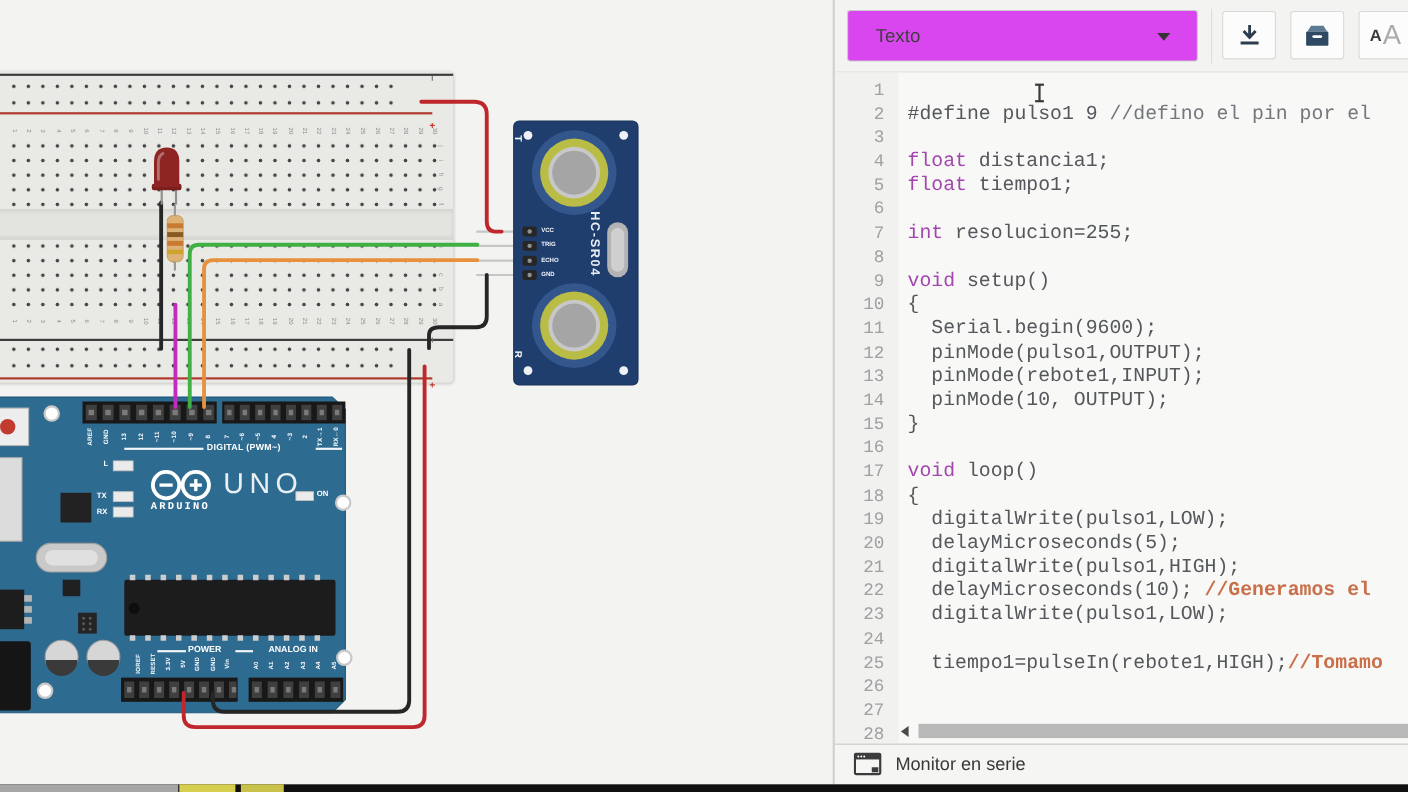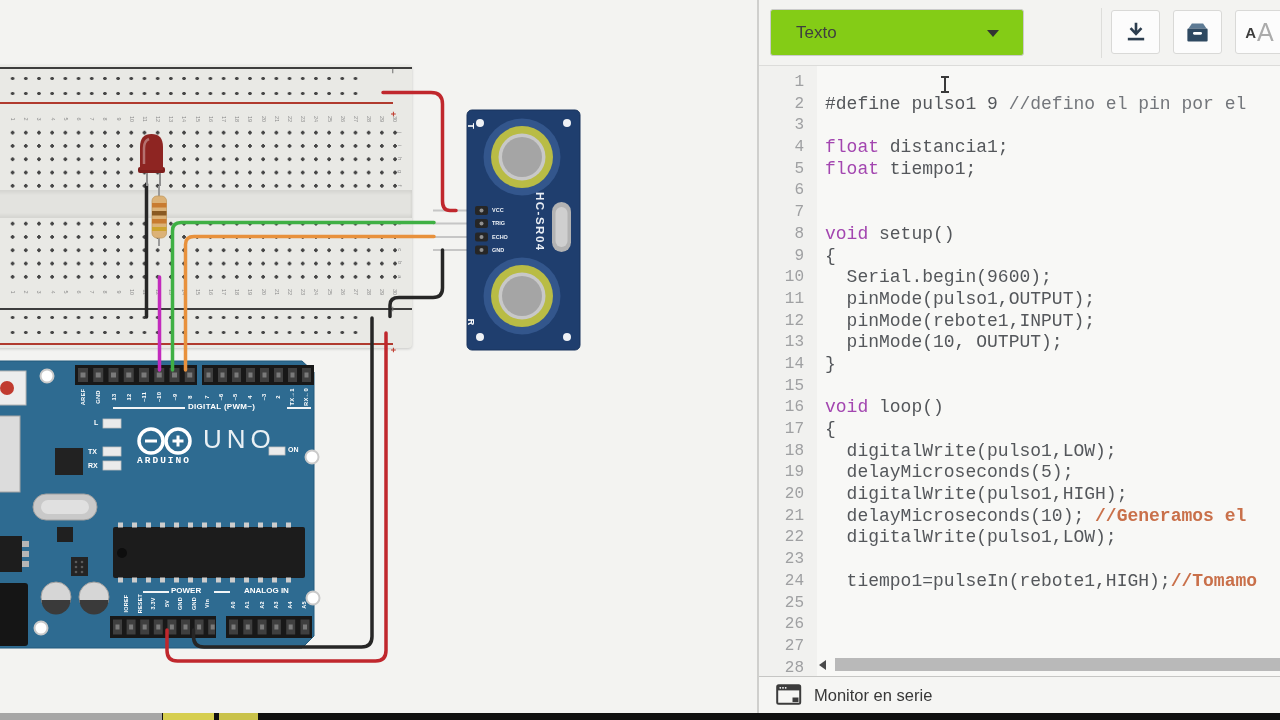--- a/index.html
+++ b/index.html
@@ -37,21 +37,21 @@
                  font-size:11.5px; font-weight:bold; letter-spacing:1.5px; z-index:5; }
   .sensor-pin { position:absolute; left:492px; color:#eef2f7; font-size:5.5px; font-weight:bold; z-index:5; }
 
   
   .divider { position:absolute; left:757px; top:0; width:2px; height:713px; background:#cfcfcd; }
 
   
   .panel { position:absolute; left:759px; top:0; width:521px; height:713px; background:#f5f5f3; }
   .toolbar { position:absolute; left:0; top:0; width:100%; height:66px; background:#f3f3f1;
              border-bottom:1px solid #dcdcda; }
-  .dropdown { position:absolute; left:11px; top:9px; width:254px; height:47px; background:#84cc16;
+  .dropdown { position:absolute; left:11px; top:9px; width:319px; height:47px; background:#d946ef;
               border:1px solid #cbcbcb; border-radius:3px; display:flex; align-items:center; cursor:pointer;text-align:right; }
   .dropdown .dd-label { margin-left:25px; font-size:17px; color:#3f3f3f; }
   .dd-caret { position:absolute; right:24px; top:20px; width:0; height:0;
               border-left:6px solid transparent; border-right:6px solid transparent; border-top:7px solid #333; }
   .toolsep { position:absolute; left:342px; top:8px; width:1px; height:50px; background:#ddddda; }
   .tbtn { position:absolute; top:10px; width:49px; height:44px; background:#fcfcfc; border:1px solid #d9d9d7;
           border-radius:3px; display:flex; align-items:center; justify-content:center; cursor:pointer; }
   .aa-small { font-size:15px; font-weight:bold; color:#3c3c3c; }
   .aa-big { font-size:25px; color:#ababab; margin-left:1px; }
 
@@ -439,20 +439,21 @@
         <div class="ln">27</div>
         <div class="ln">28</div>
       </div>
     <div class="code">
         <div class="code-line"></div>
         <div class="code-line"><span class="tk-d">#define pulso1 9 </span><span class="tk-cg">//defino el pin por el</span></div>
         <div class="code-line"></div>
         <div class="code-line"><span class="tk-k">float</span><span class="tk-d"> distancia1;</span></div>
         <div class="code-line"><span class="tk-k">float</span><span class="tk-d"> tiempo1;</span></div>
         <div class="code-line"></div>
+        <div class="code-line"><span class="tk-k">int</span><span class="tk-d"> resolucion=255;</span></div>
         <div class="code-line"></div>
         <div class="code-line"><span class="tk-k">void</span><span class="tk-d"> setup()</span></div>
         <div class="code-line"><span class="tk-d">{</span></div>
         <div class="code-line"><span class="tk-d">  Serial.begin(9600);</span></div>
         <div class="code-line"><span class="tk-d">  pinMode(pulso1,OUTPUT);</span></div>
         <div class="code-line"><span class="tk-d">  pinMode(rebote1,INPUT);</span></div>
         <div class="code-line"><span class="tk-d">  pinMode(10, OUTPUT);</span></div>
         <div class="code-line"><span class="tk-d">}</span></div>
         <div class="code-line"></div>
         <div class="code-line"><span class="tk-k">void</span><span class="tk-d"> loop()</span></div>

